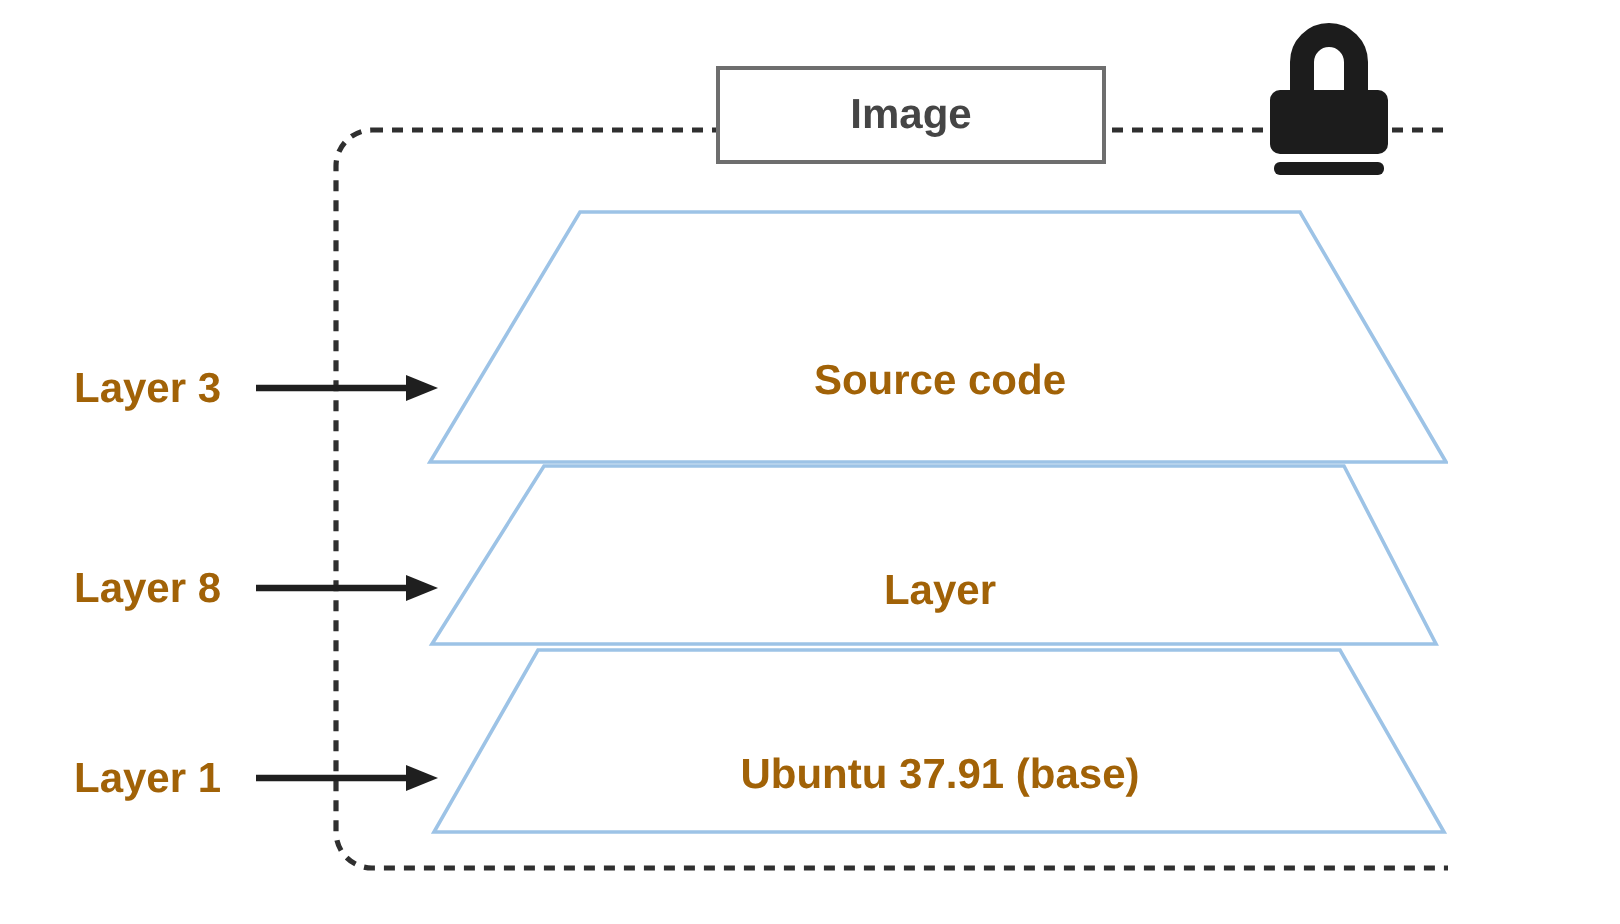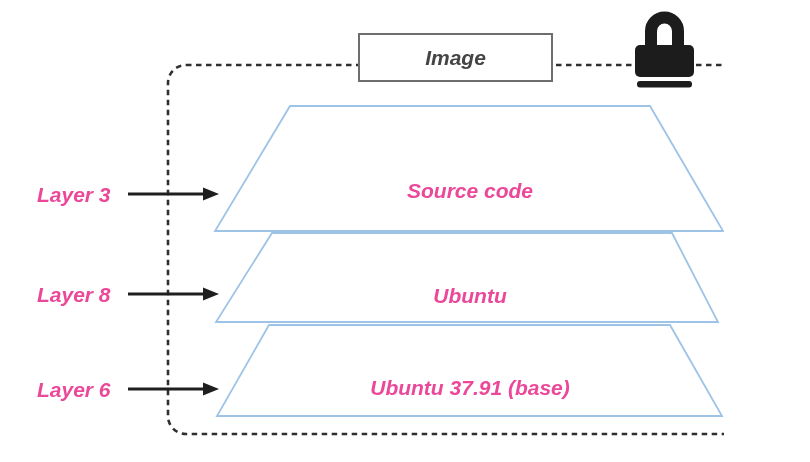--- a/index.html
+++ b/index.html
@@ -7,30 +7,29 @@
     padding: 0;
     background: #ffffff;
     font-family: "Liberation Sans", sans-serif;
   }
   .canvas {
     position: relative;
     width: 724px;
     height: 462px;
     background: #ffffff;
     overflow: hidden;
-    font-style: italic;
   }
   .diagram-svg {
     position: absolute;
     left: 0;
     top: 0;
   }
   .txt {
     position: absolute;
-    color: #ec4899;
+    color: #a16207;
     font-size: 21px;
     font-weight: 600;
     white-space: nowrap;
   }
   .layer-label {
     width: 90px;
     height: 24px;
     line-height: 24px;
     text-align: left;
   }
@@ -93,19 +92,19 @@
       <rect x="637" y="81" width="55" height="6.5" rx="3" fill="#1c1c1c"></rect>
     </g>
   </svg>
 
   <div class="image-box">
     <span>Image</span>
   </div>
 
   <div class="txt layer-label" style="left:37px; top:183px;">Layer 3</div>
   <div class="txt layer-label" style="left:37px; top:283px;">Layer 8</div>
-  <div class="txt layer-label" style="left:37px; top:378px;">Layer 6</div>
+  <div class="txt layer-label" style="left:37px; top:378px;">Layer 1</div>
 
   <div class="txt layer-content" style="top:178px;">Source code</div>
-  <div class="txt layer-content" style="top:283px;">Ubuntu</div>
+  <div class="txt layer-content" style="top:283px;">Layer</div>
   <div class="txt layer-content" style="top:375px;">Ubuntu 37.91 (base)</div>
 
 </div>
 
 </body></html>

